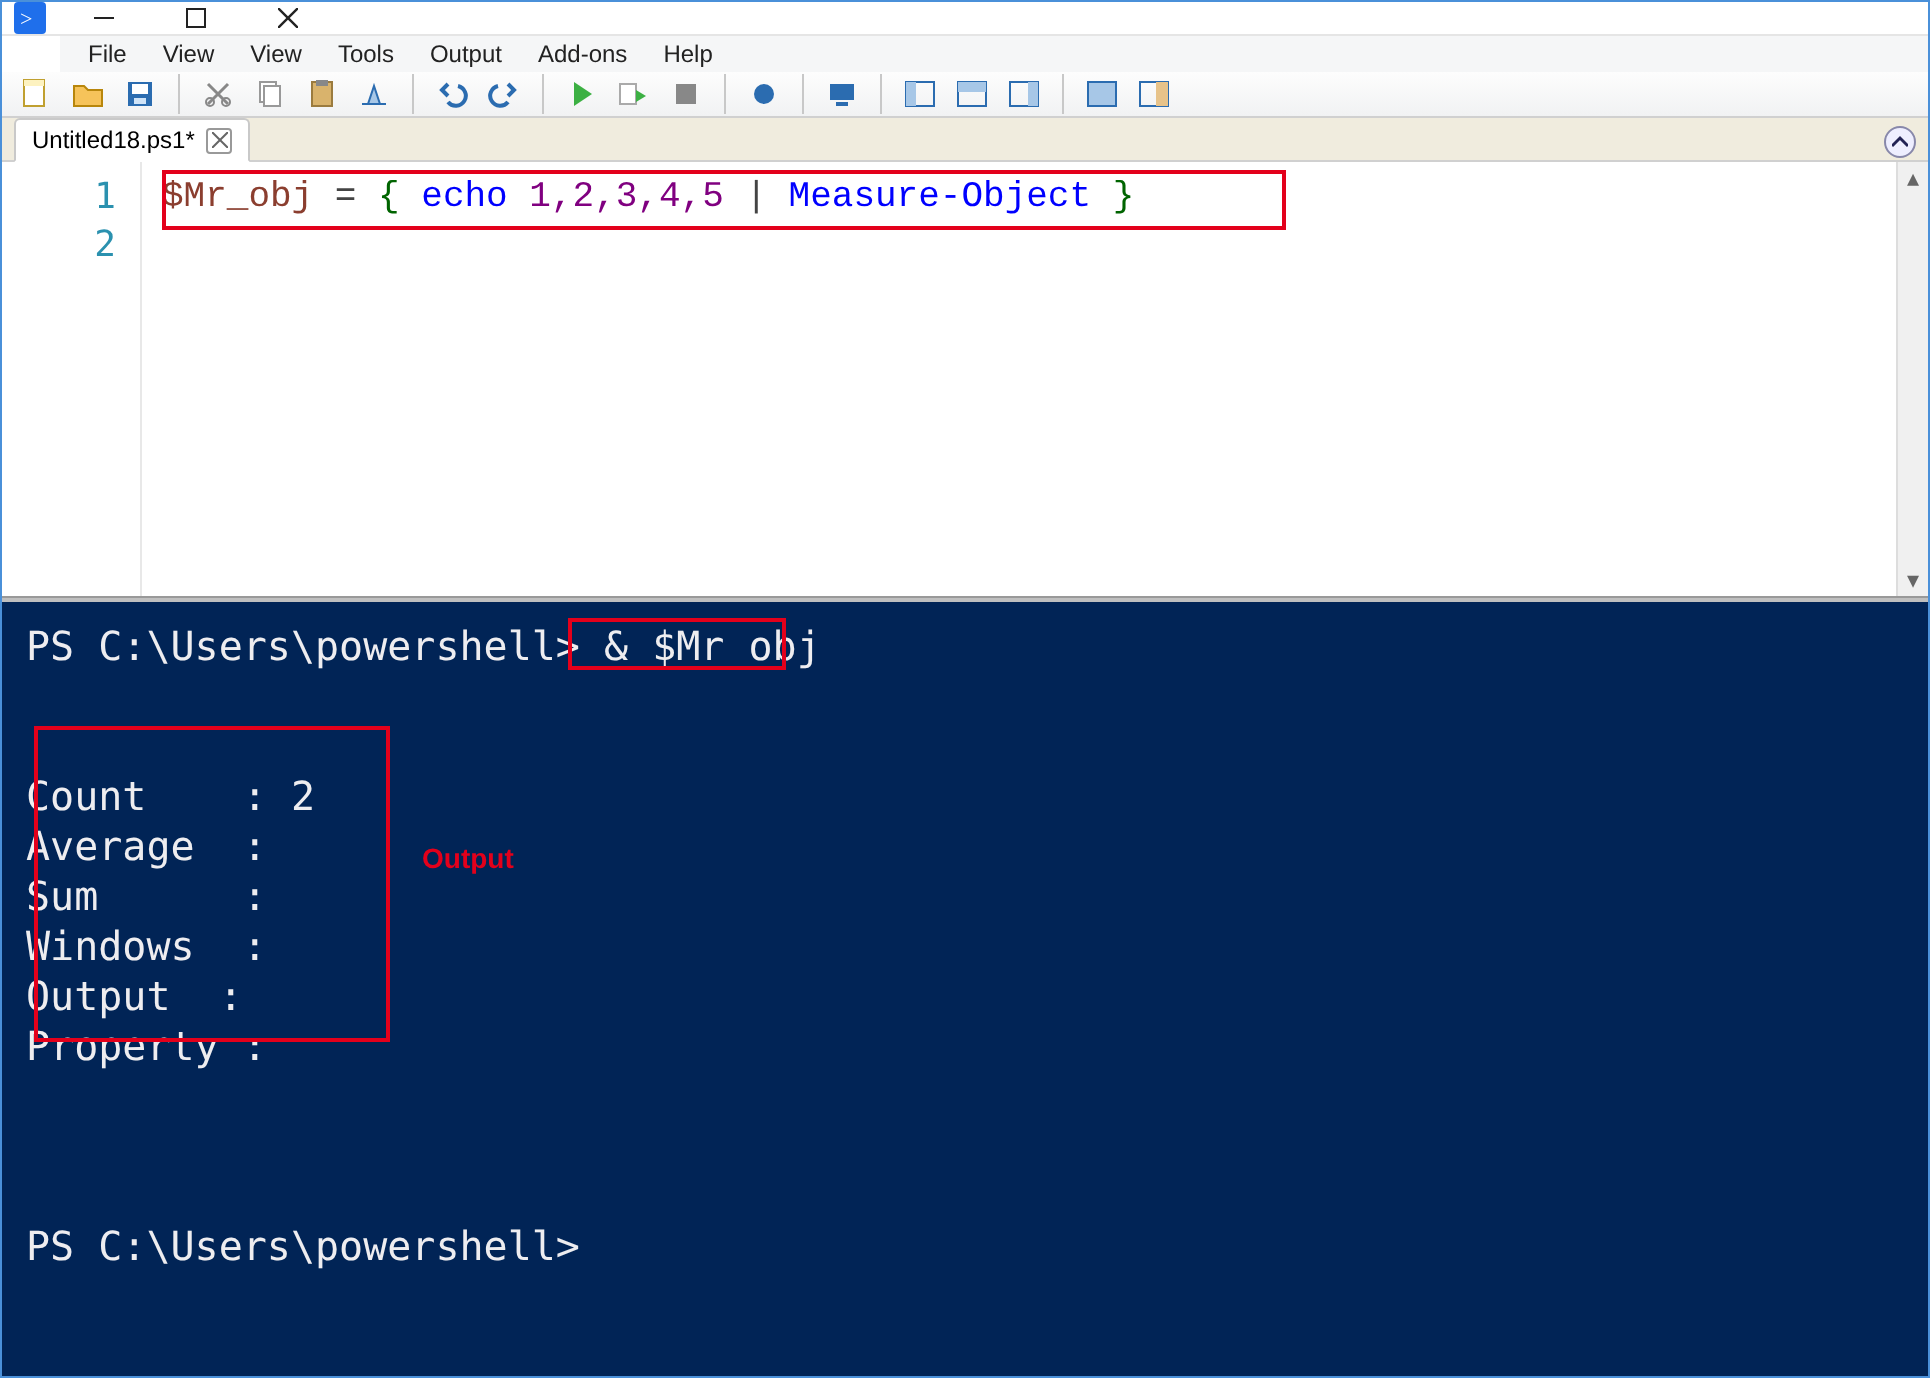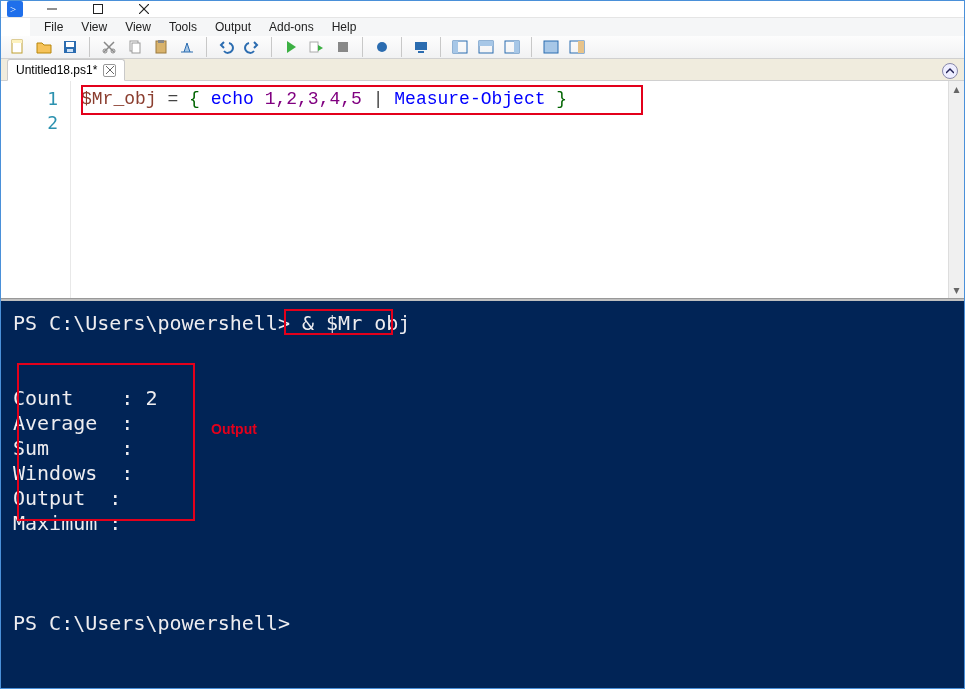--- a/index.html
+++ b/index.html
@@ -315,21 +315,21 @@
 <div class="splitter"></div>
 
 <div class="console"><span>PS C:\Users\powershell&gt;</span><span> &amp; $Mr_obj</span>
 <span></span>
 <span></span>
 <span>Count    : 2</span>
 <span>Average  :</span>
 <span>Sum      :</span>
 <span>Windows  :</span>
 <span>Output  :</span>
-<span>Maximum :</span>
+<span>Property :</span>
 <span></span>
 <span></span>
 <span></span>
 <span>PS C:\Users\powershell&gt;</span>
   <div class="hl-cmd"></div>
   <div class="hl-out"></div>
   <div class="label-output">Output</div>
 </div>
 
 </body></html>

